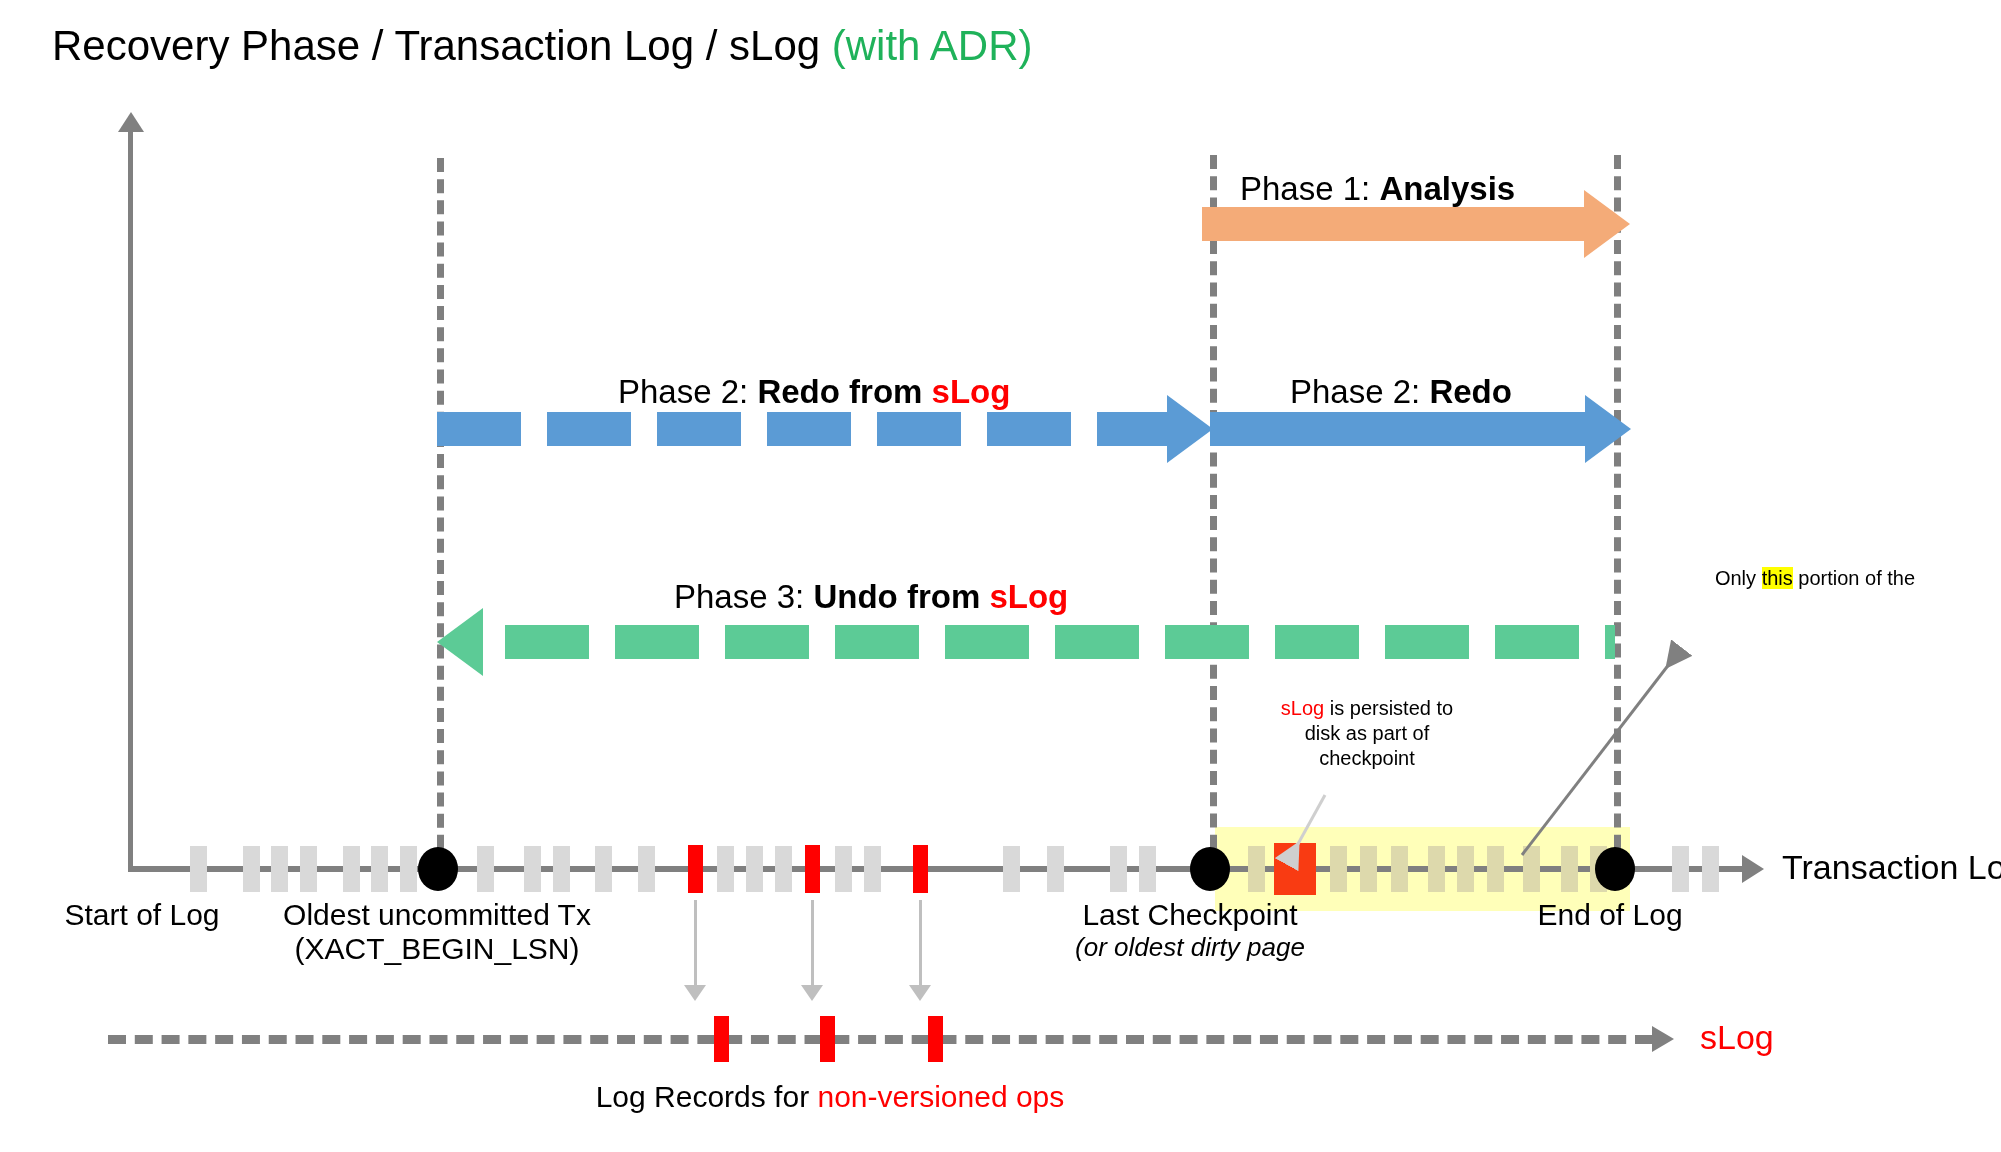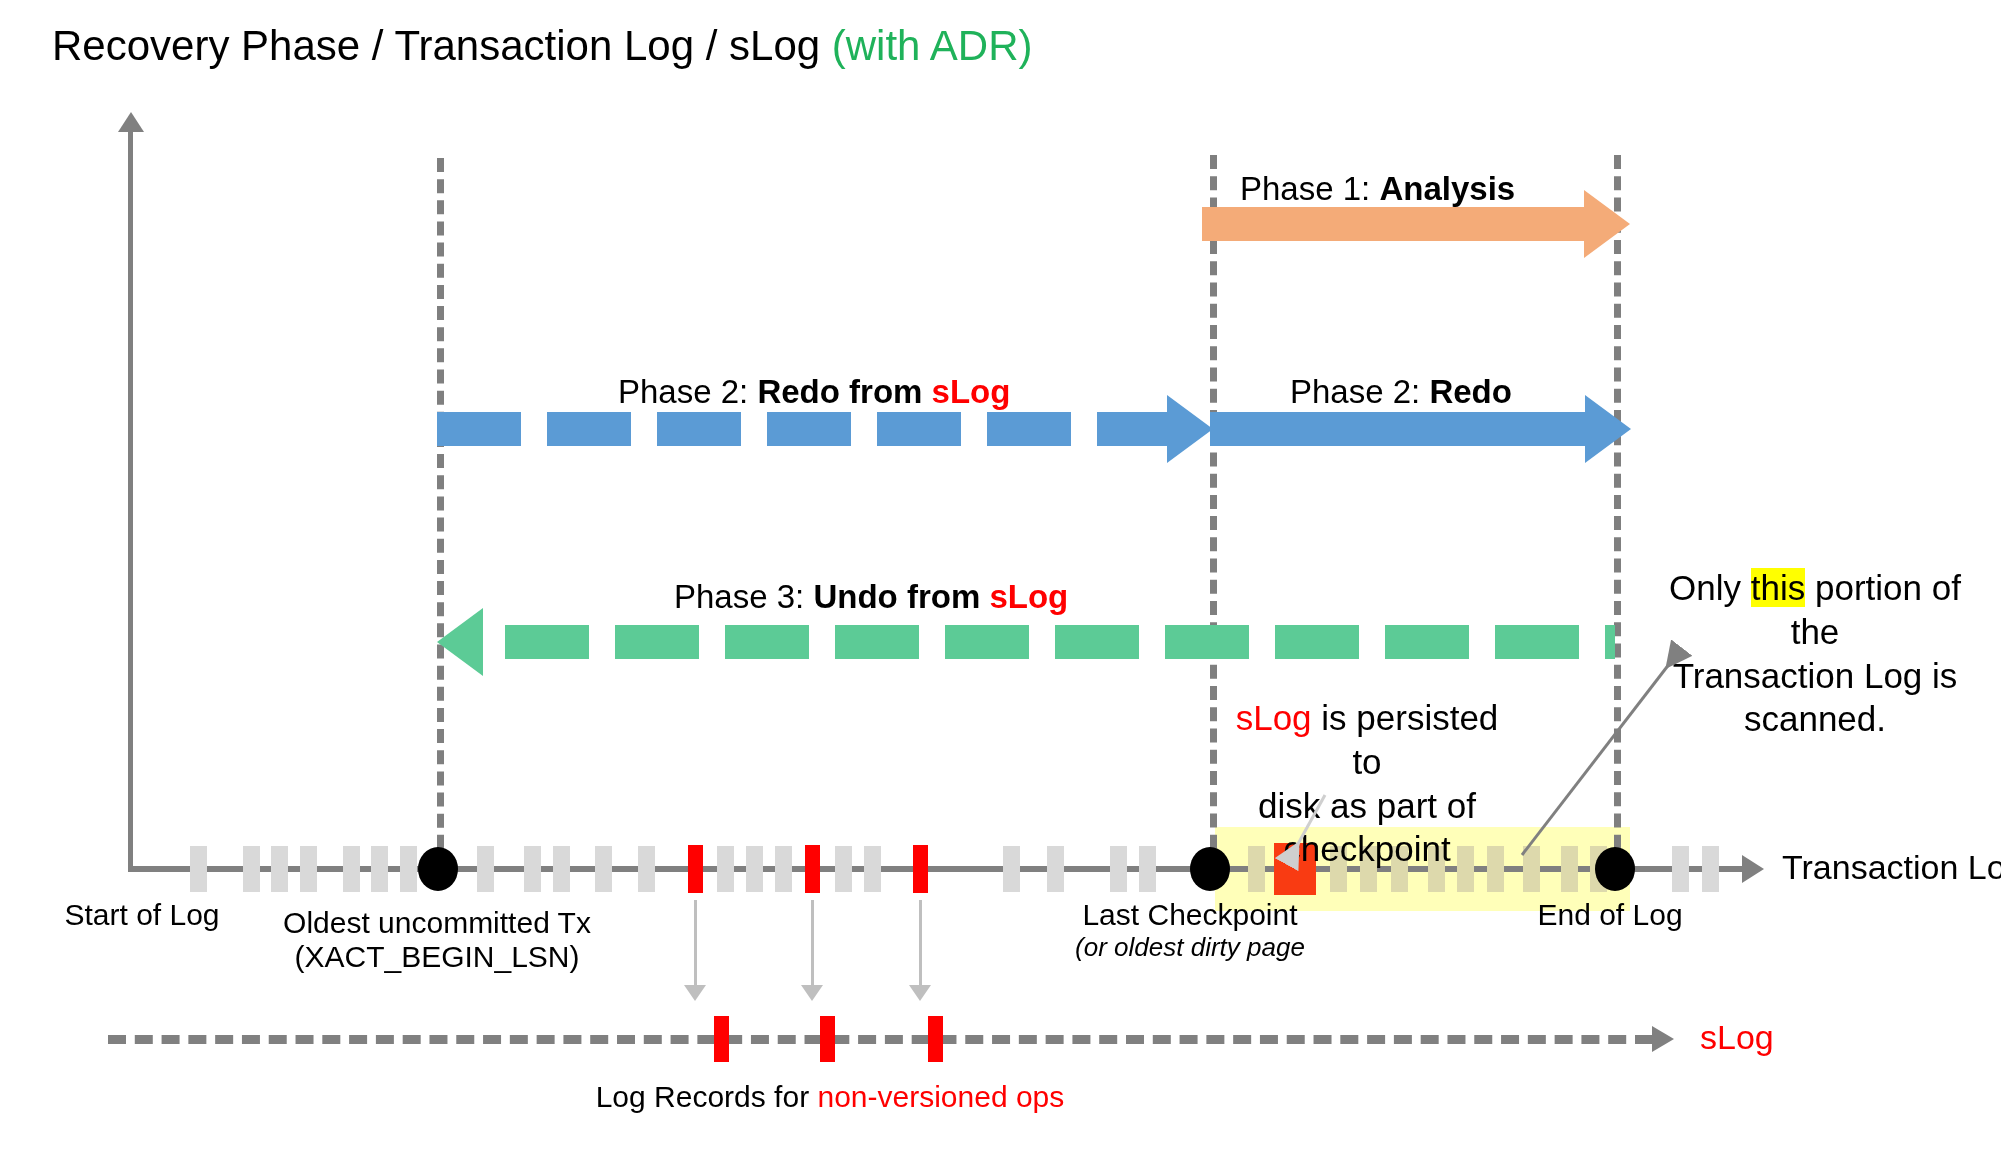--- a/index.html
+++ b/index.html
@@ -56,21 +56,21 @@
   
   .plabel{position:absolute;font-size:33px;white-space:nowrap;}
   .plabel b{font-weight:bold;}
   .plabel .slog{color:#ff0000;font-weight:bold;}
 
   
   .cap{position:absolute;font-size:30px;text-align:center;white-space:nowrap;}
   .cap .it{font-style:italic;font-size:26px;}
 
   
-  .note{position:absolute;font-size:35px;text-align:center;line-height:1.25;}
+  .note{position:absolute;font-size:20px;text-align:center;line-height:1.25;}
   .note .slog{color:#ff0000;}
   .note .hl{background:#ffff00;}
   .note .nv{color:#ff0000;}
 
   
   .serieslabel{position:absolute;font-size:34px;white-space:nowrap;}
   .serieslabel.red{color:#ff0000;}
 
   
   .slogline{left:108px;top:1035px;width:1545px;height:0;border-top:9px dashed #808080;}
@@ -192,41 +192,40 @@
 </div>
 
 <div class="dot abs" style="left:418px;"></div>
 <div class="dot abs" style="left:1190px;"></div>
 <div class="dot abs" style="left:1595px;"></div>
 
 <div class="cap abs nosel" style="left:0px;top:898px;width:250px;padding-left:17px;">
   <span>Start of Log</span>
 </div>
 
-<div class="cap abs nosel" style="left:262px;top:898px;width:350px;margin-top:8px;">
+<div class="cap abs nosel" style="left:262px;top:898px;width:350px;">
   <div>Oldest uncommitted Tx</div>
   <div>(XACT_BEGIN_LSN)</div>
 </div>
 
 <div class="cap abs nosel" style="left:1040px;top:898px;width:300px;">
   <div>Last Checkpoint</div>
   <div class="it">(or oldest dirty page</div>
 </div>
 
 <div class="cap abs nosel" style="left:1480px;top:898px;width:260px;">
   <span>End of Log</span>
 </div>
 
 <div class="serieslabel abs nosel" style="left:1782px;top:848px;">
   <span>Transaction Log</span>
 </div>
 
 <div class="note abs nosel" style="left:1640px;top:566px;width:350px;">
   <div><span>Only </span><span class="hl">this</span><span> portion of the</span></div>
-  <div>Transaction Log is scanned.</div>
 </div>
 
 <div class="note abs nosel" style="left:1222px;top:696px;width:290px;">
   <div><span class="slog">sLog</span><span> is persisted to</span></div>
   <div>disk as part of</div>
   <div>checkpoint</div>
 </div>
 
 <svg class="leaders">
   <defs>

